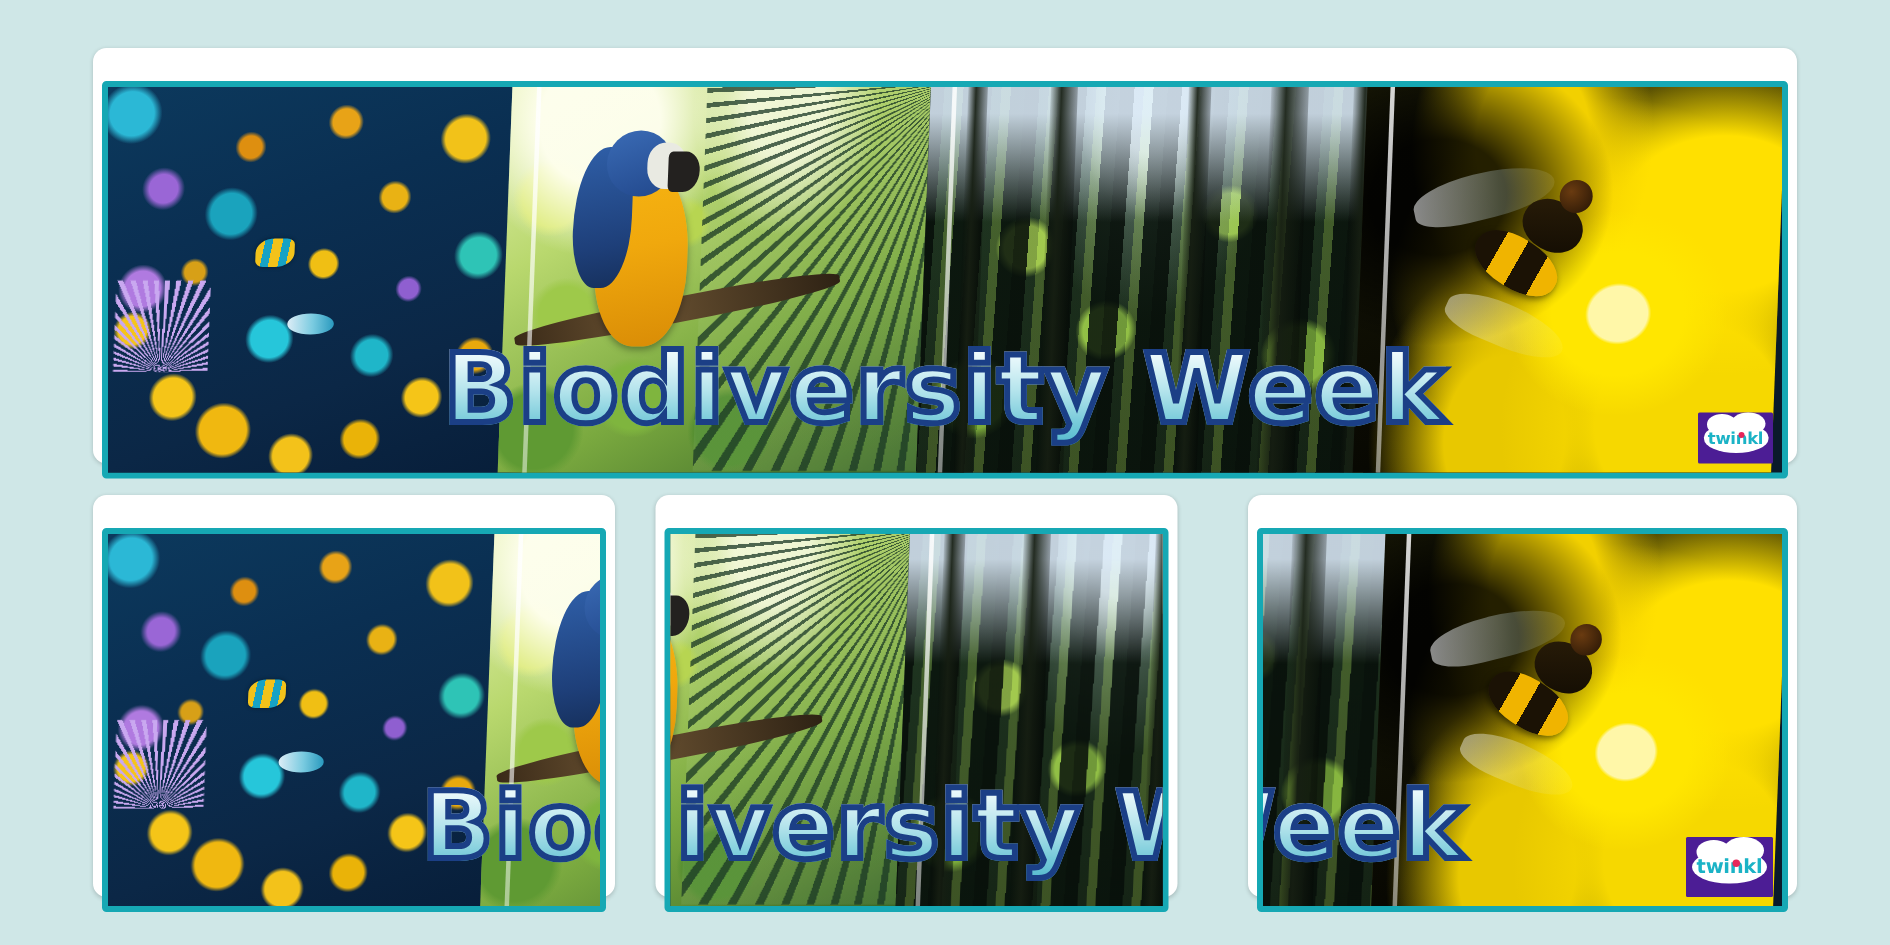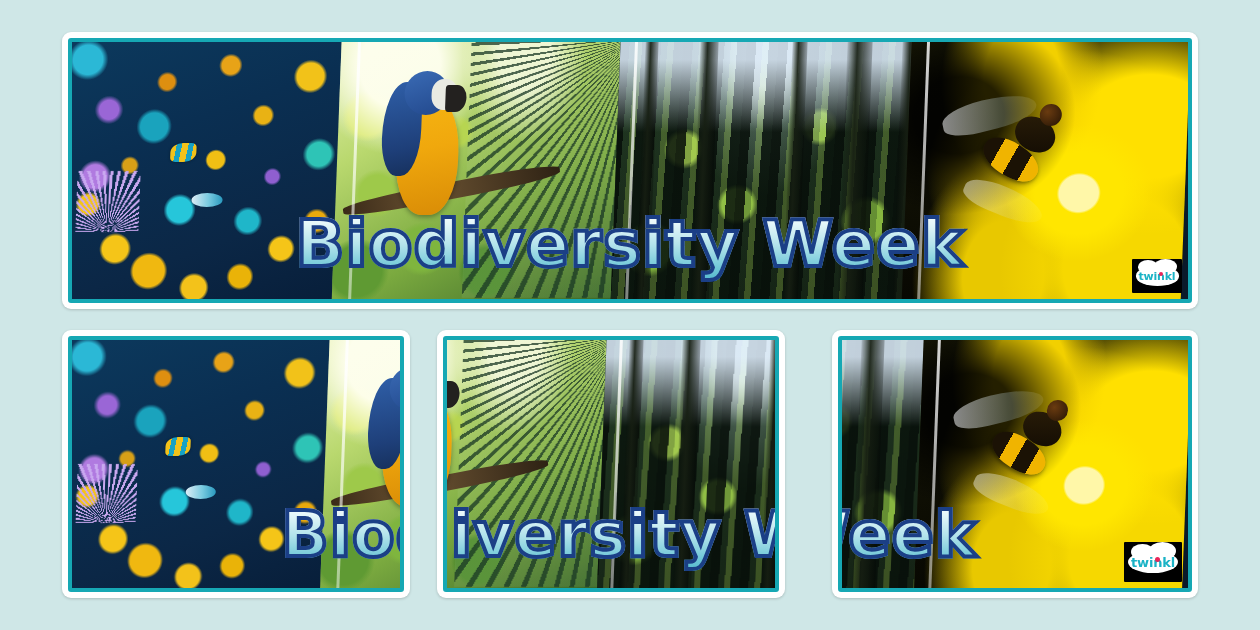--- a/index.html
+++ b/index.html
@@ -26,20 +26,21 @@
     padding: 6px;
     box-shadow: 0 1px 3px rgba(0,0,0,0.18);
   }
   .panel-inner {
     position: relative;
     width: 100%; height: 100%;
     border: 4px solid #16a8b4;
     border-radius: 3px;
     overflow: hidden;
     background: #0a1a2a;
+    margin-top: 16px;
   }
   .art-window {
     position: absolute;
     inset: 0;
     overflow: hidden;
   }
   
   .art {
     position: absolute;
     top: 0; left: 0;
@@ -288,21 +289,21 @@
     -webkit-background-clip: text;
     background-clip: text;
     color: transparent;
     white-space: nowrap;
   }
   .title .ghost { visibility: hidden; white-space: nowrap; }
 
   
   .twinkl {
     position: absolute;
-    background: #000000;
+    background: #4c1d95;
     display: flex;
     align-items: center;
     justify-content: center;
     border-radius: 1px;
   }
   .twinkl .cloud {
     position: relative;
     background: #ffffff;
     border-radius: 50%;
     width: 86%;

